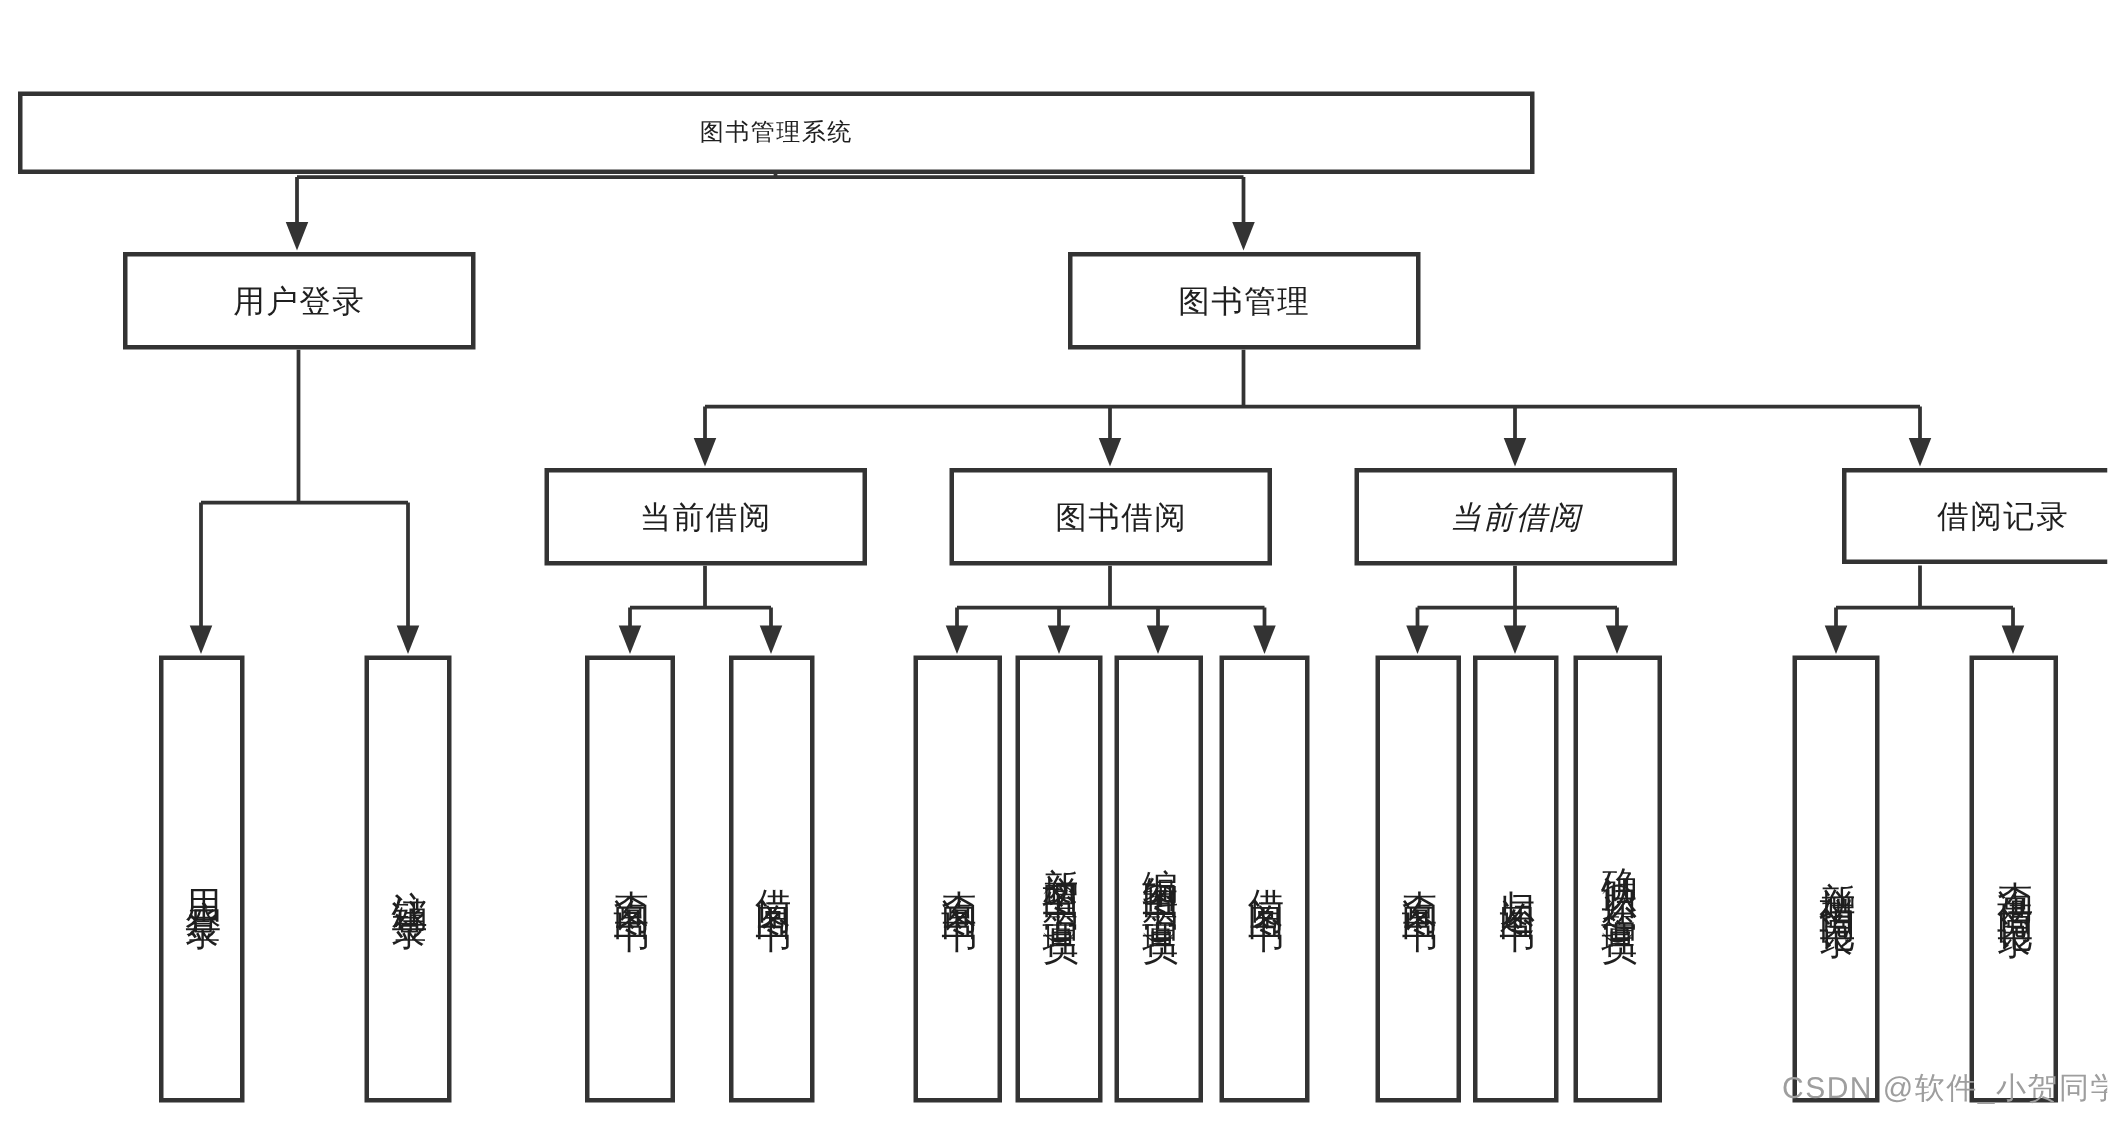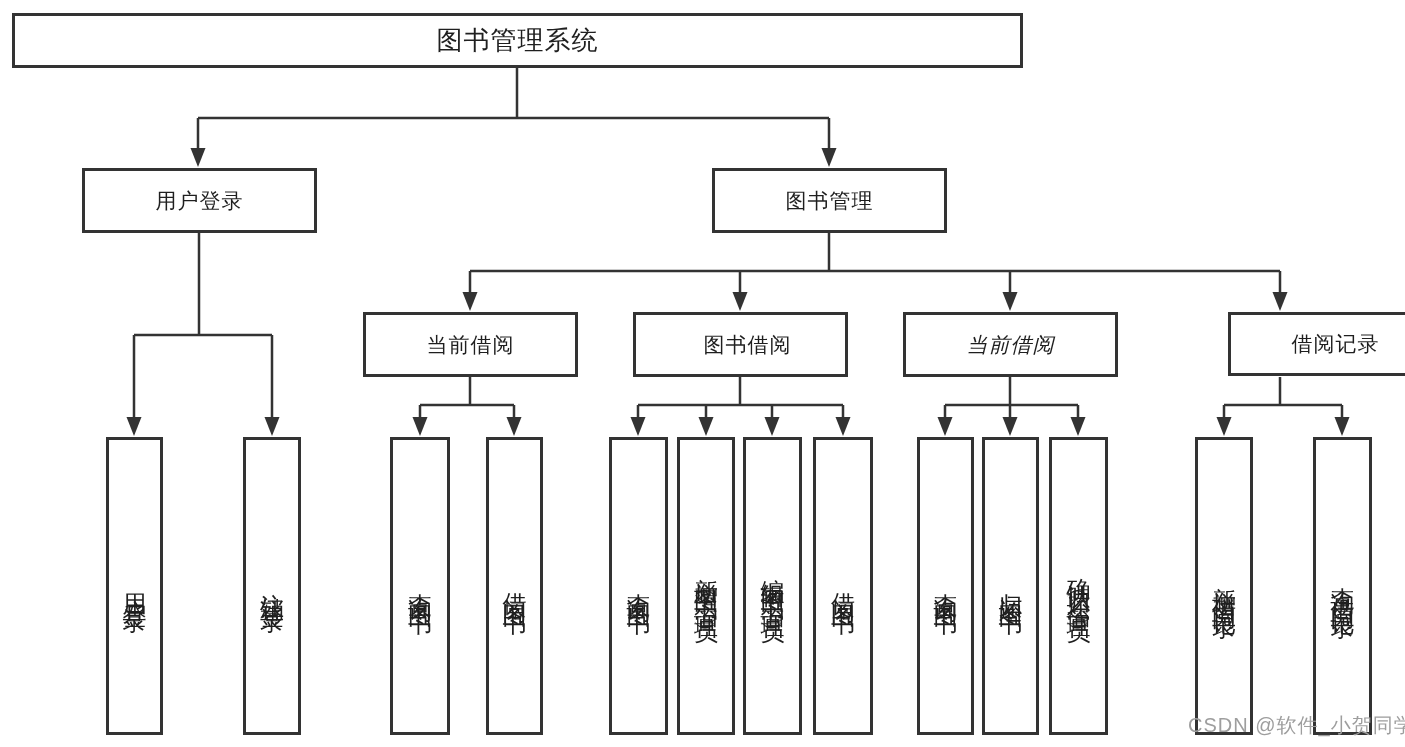--- a/index.html
+++ b/index.html
@@ -31,21 +31,21 @@
     align-items: center;
     justify-content: center;
     text-align: center;
     z-index: 2;
   }
   .node.h {
     font-size: 21px;
     letter-spacing: 1px;
     white-space: nowrap;
   }
-  .node.root { font-size: 26px; }
+  .node.root { font-size: 16px; margin-top: 48px; }
   .node.v {
     writing-mode: vertical-rl;
     text-orientation: mixed;
     font-size: 24px;
     letter-spacing: 6px;
     line-height: 1;
   }
   .watermark {
     position: absolute;
     z-index: 5;

